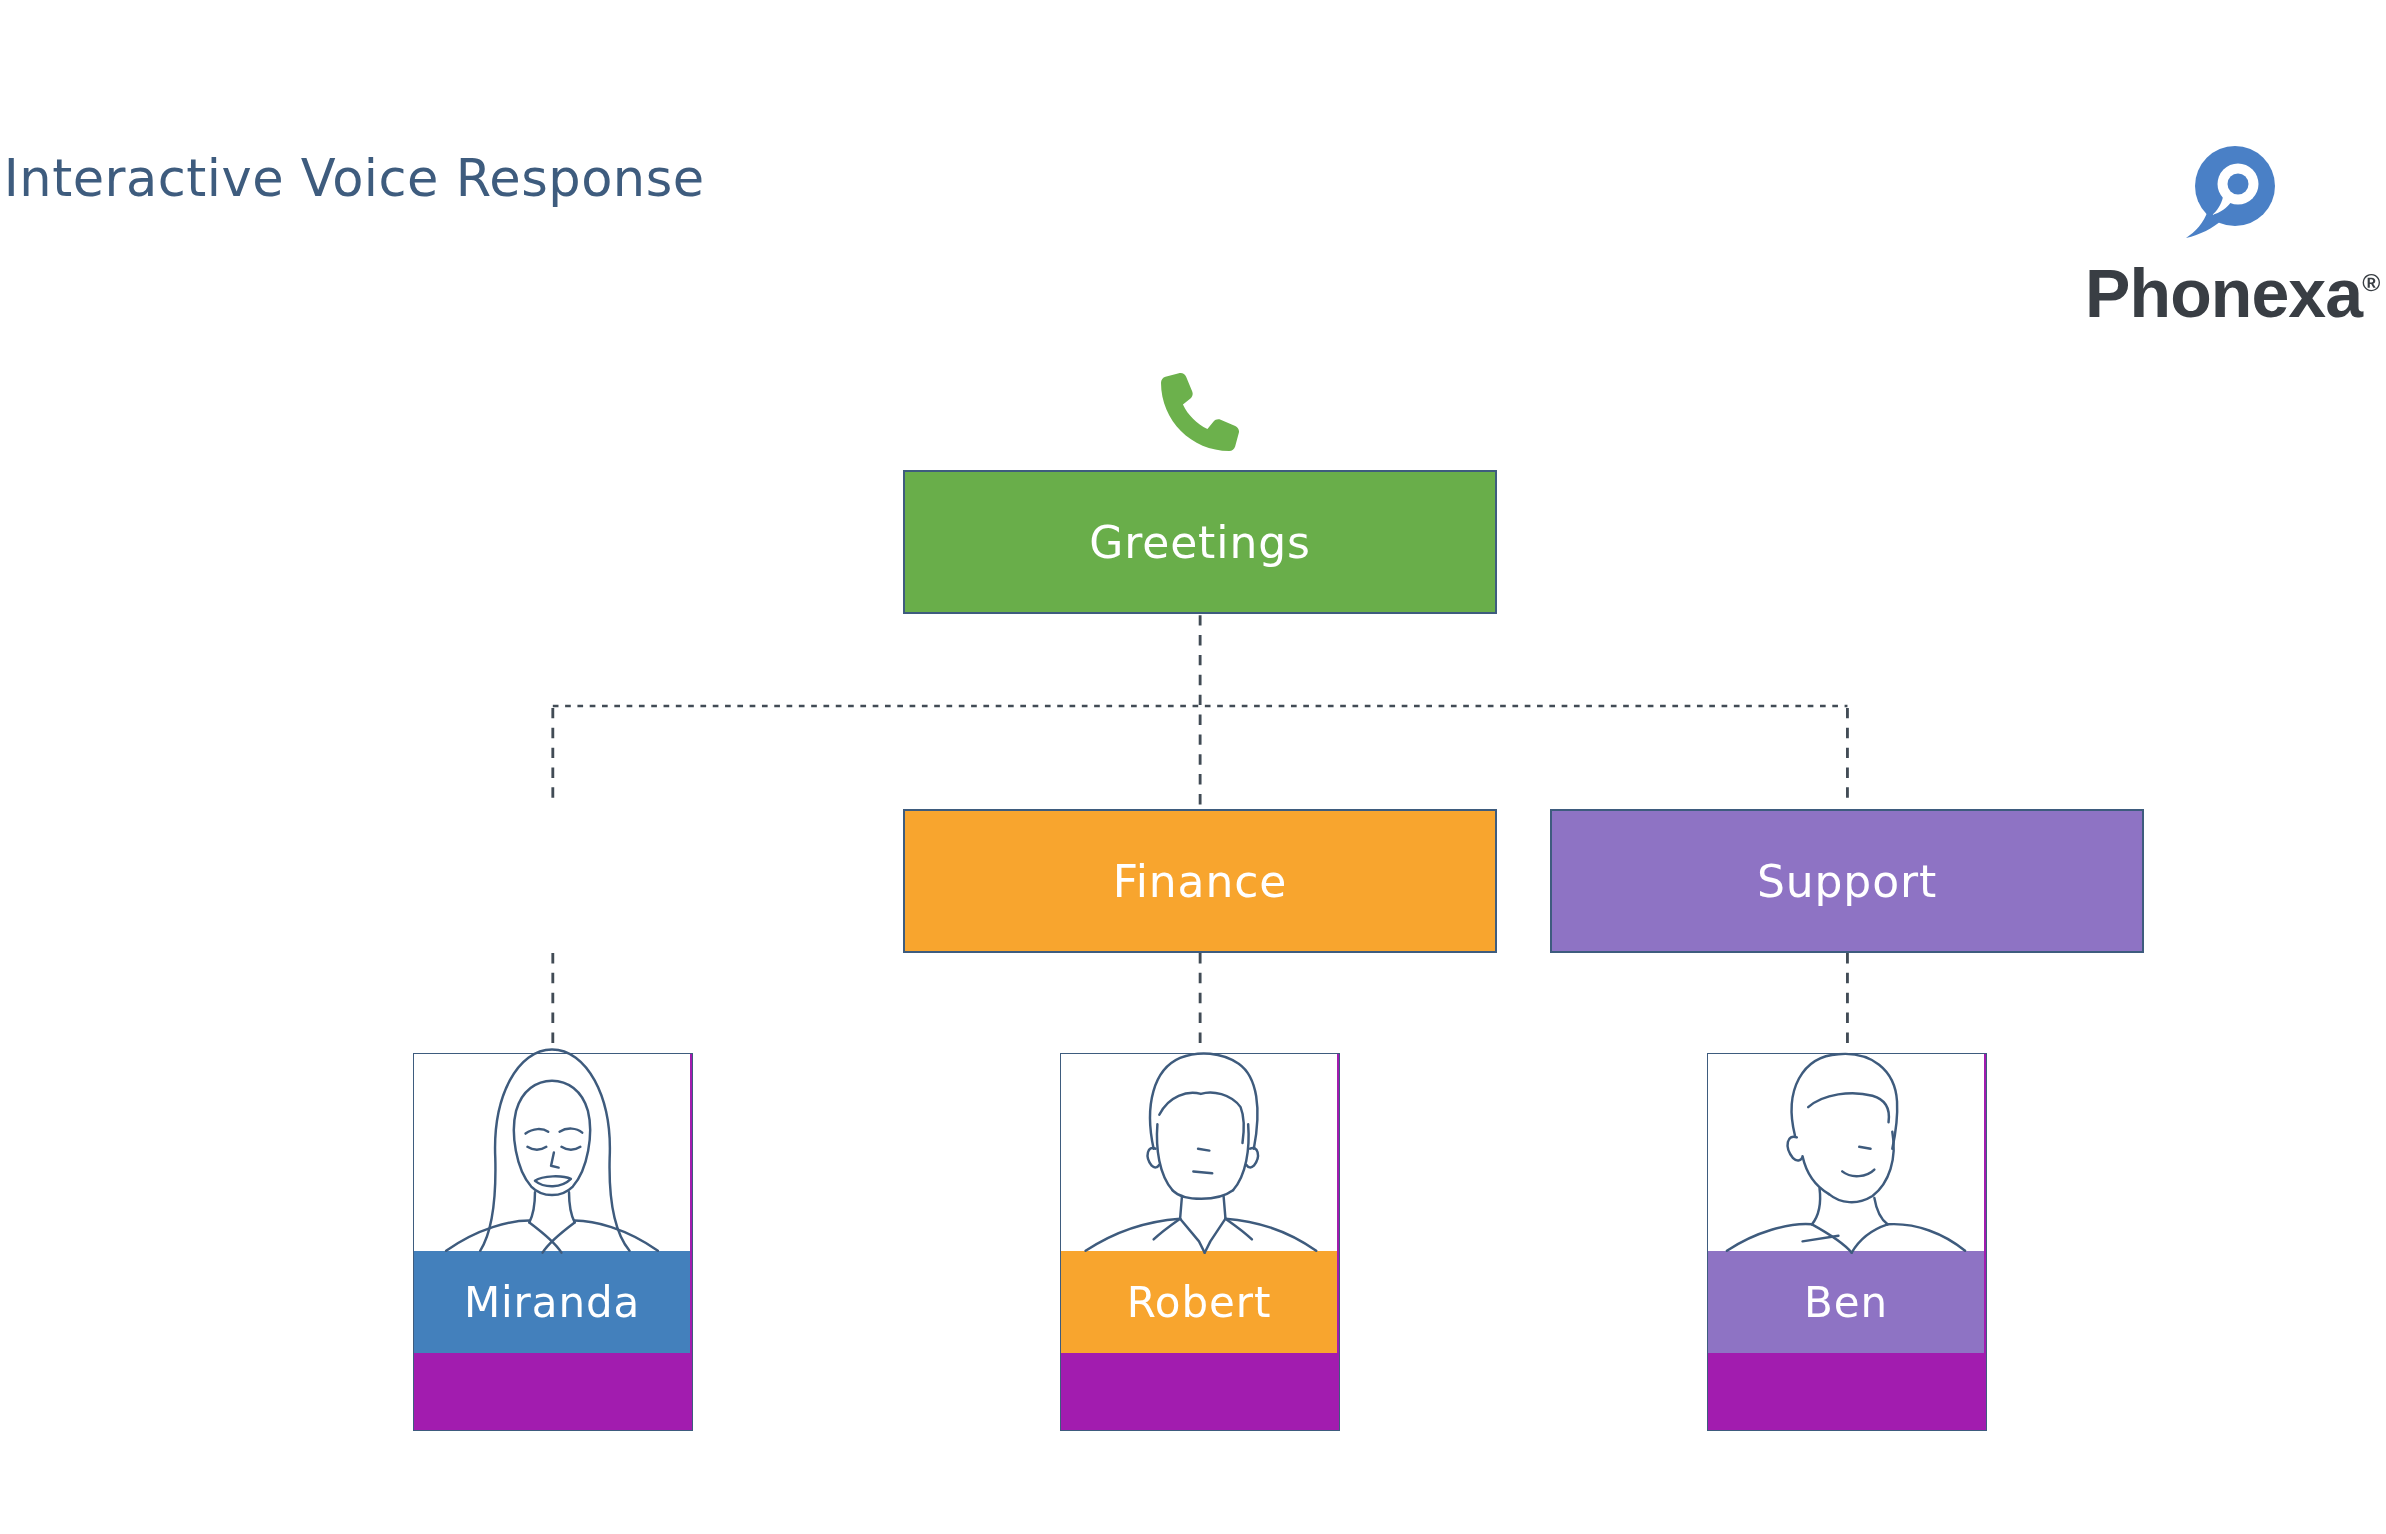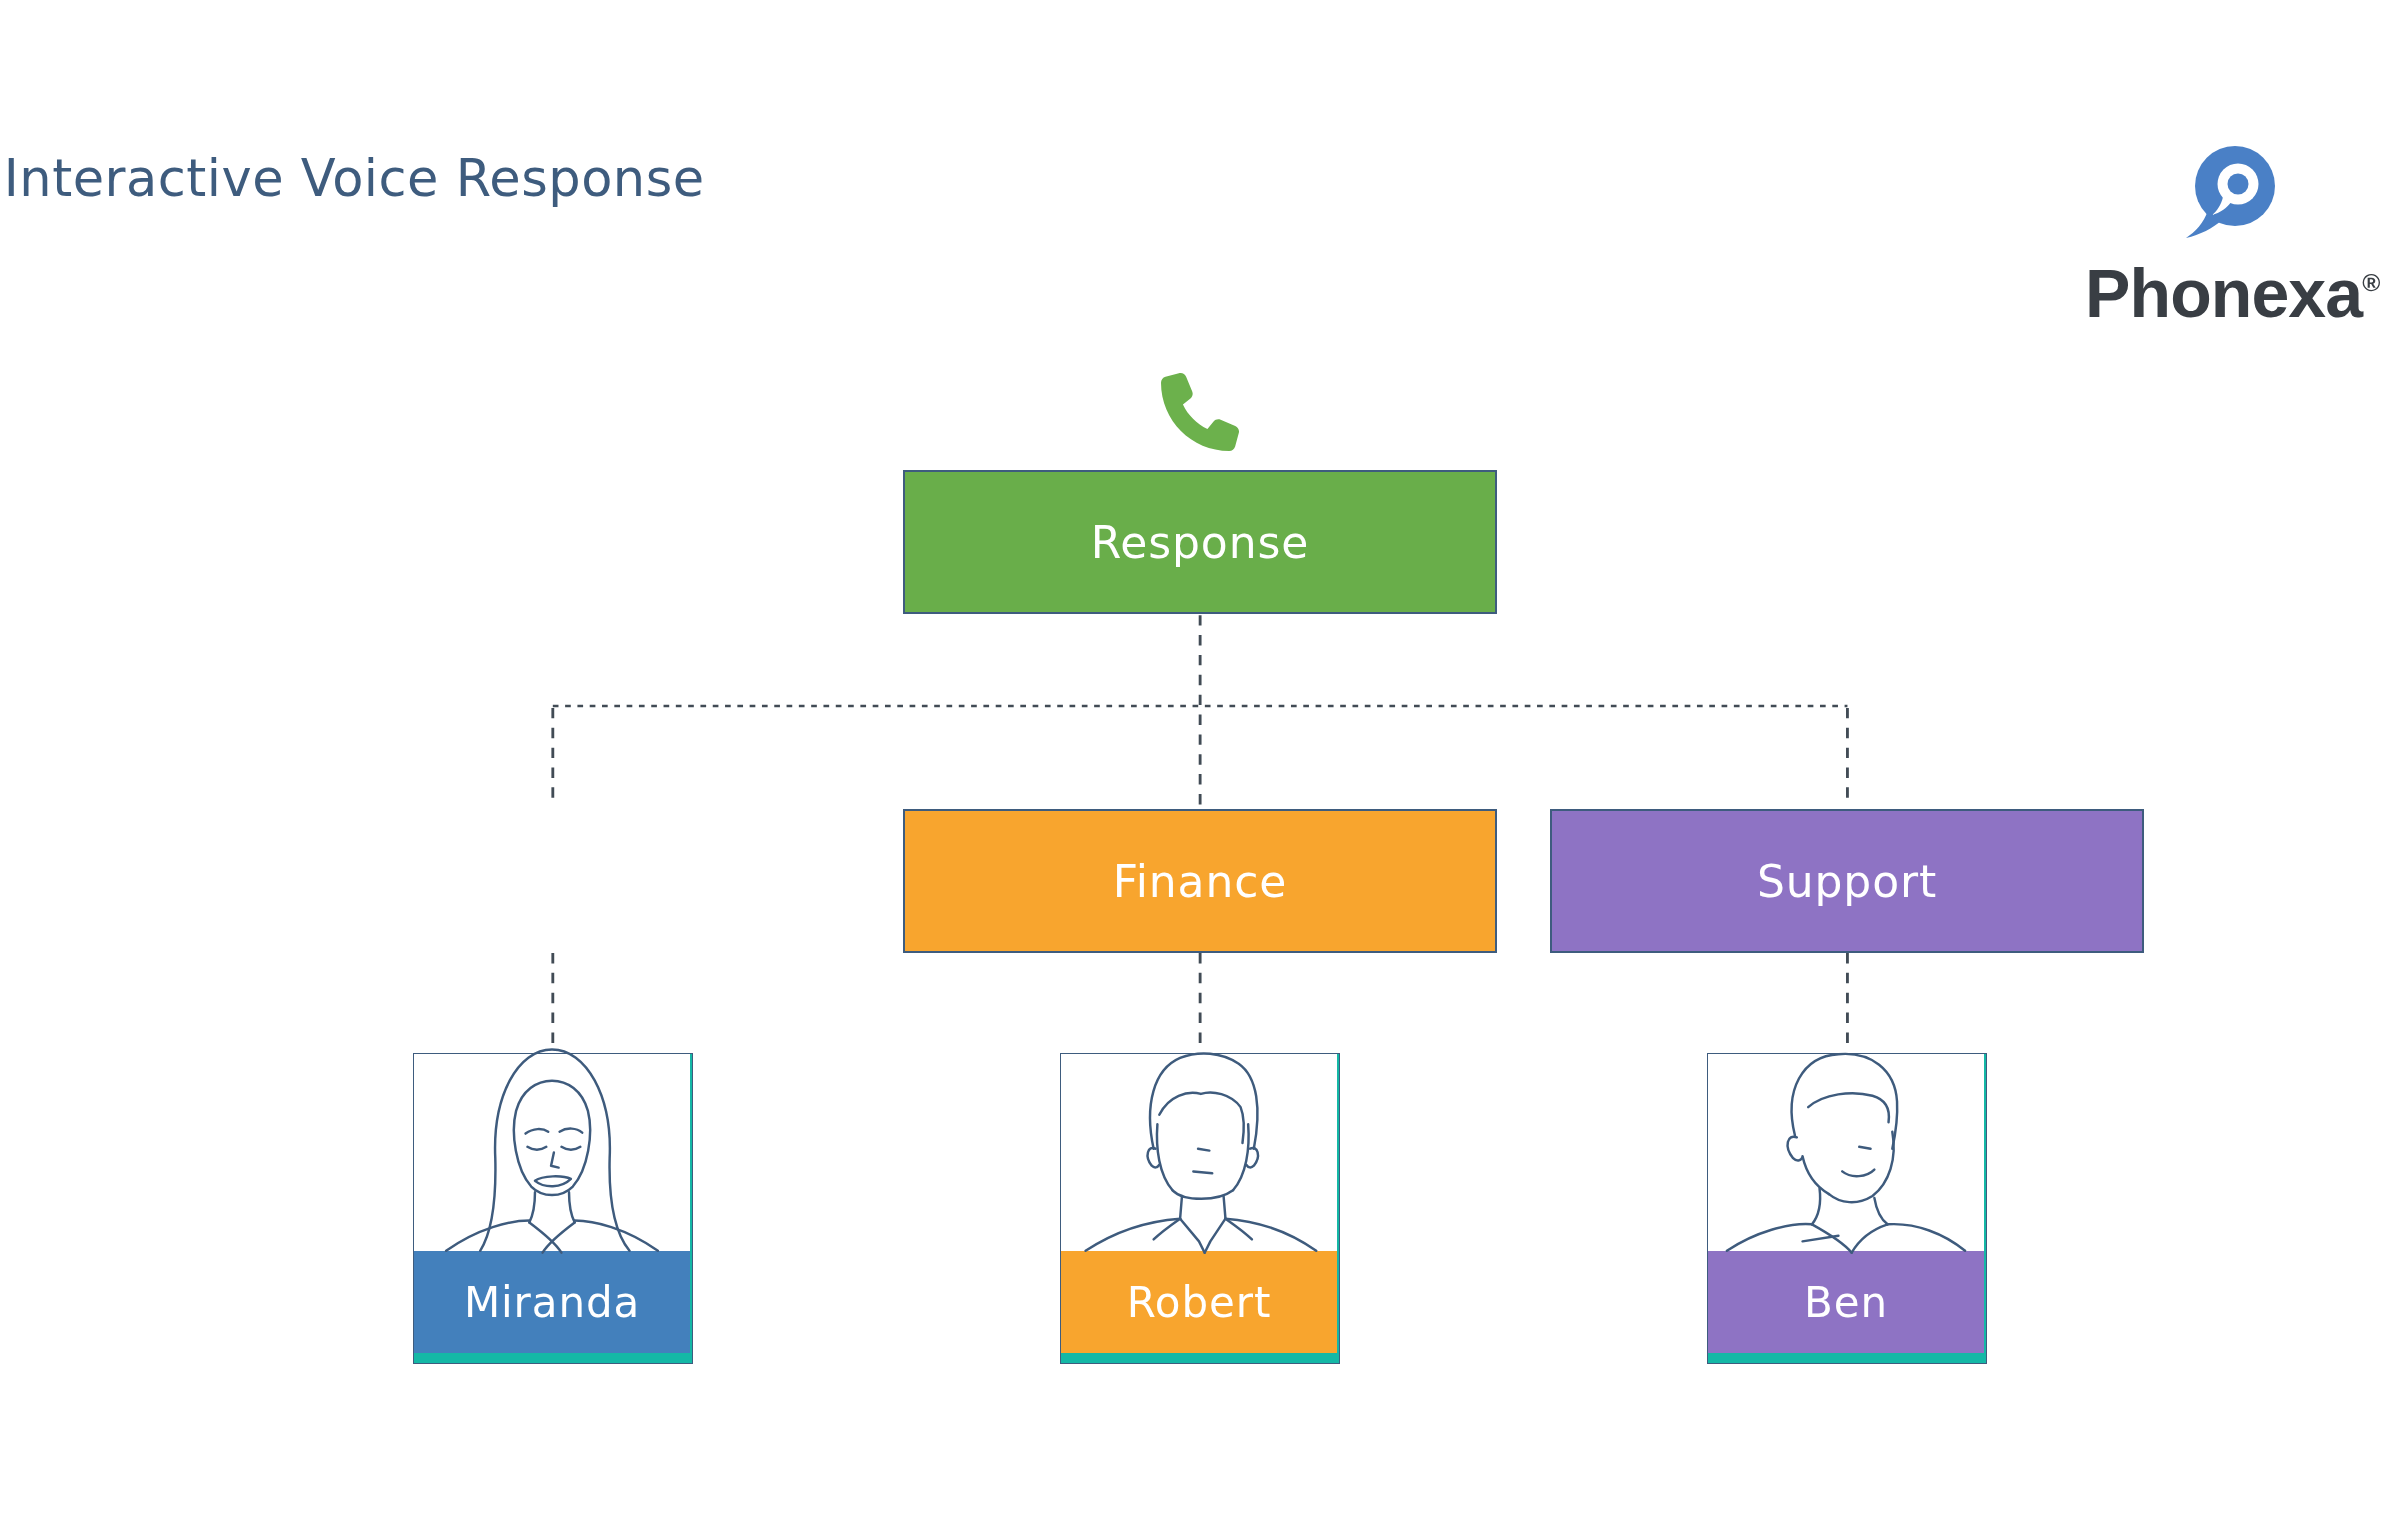--- a/index.html
+++ b/index.html
@@ -63,24 +63,24 @@
     letter-spacing:0.9px;
   }
   .node-root   { left:903px;  top:470px; }
   .node-sales  { left:256px;  top:809px; }
   .node-finance{ left:903px;  top:809px; }
   .node-support{ left:1550px; top:809px; }
   
   .card{
     position:absolute;
     top:1053px;
-    width:280px; height:311px;
+    width:280px; height:378px;
     border:1.9px solid #3E5C7E;
     box-sizing:border-box;
-    background:#14b8a6;
+    background:#a21caf;
   }
   .card-miranda{ left:413px; }
   .card-robert { left:1060px; }
   .card-ben    { left:1707px; }
   .card .photo{
     position:relative;
     width:276px; height:197px;
     background:#ffffff;
   }
   .card .photo svg{
@@ -136,21 +136,21 @@
     </g>
   </svg>
 
   <div class="phone-wrap" style="color: rgb(108, 177, 76);">
     <svg viewBox="0 0 512 512">
       <path fill="currentColor" d="M164.9 24.6c-7.7-18.6-28-28.5-47.4-23.2l-88 24C12.1 30.2 0 46 0 64C0 311.4 200.6 512 448 512c18 0 33.8-12.1 38.6-29.5l24-88c5.3-19.4-4.6-39.7-23.2-47.4l-96-40c-16.3-6.8-35.2-2.1-46.3 11.6L304.7 368C234.3 334.7 177.3 277.7 144 207.3L193.3 167c13.7-11.2 18.4-30 11.6-46.3l-40-96z"></path>
     </svg>
   </div>
 
   <div class="node node-root" style="background-color: rgb(105, 174, 74);">
-    <span>Response</span>
+    <span>Greetings</span>
   </div>
 
 
   <div class="node node-finance" style="background-color: rgb(248, 165, 46);">
     <span>Finance</span>
   </div>
 
   <div class="node node-support" style="background-color: rgb(142, 115, 196);">
     <span>Support</span>
   </div>

